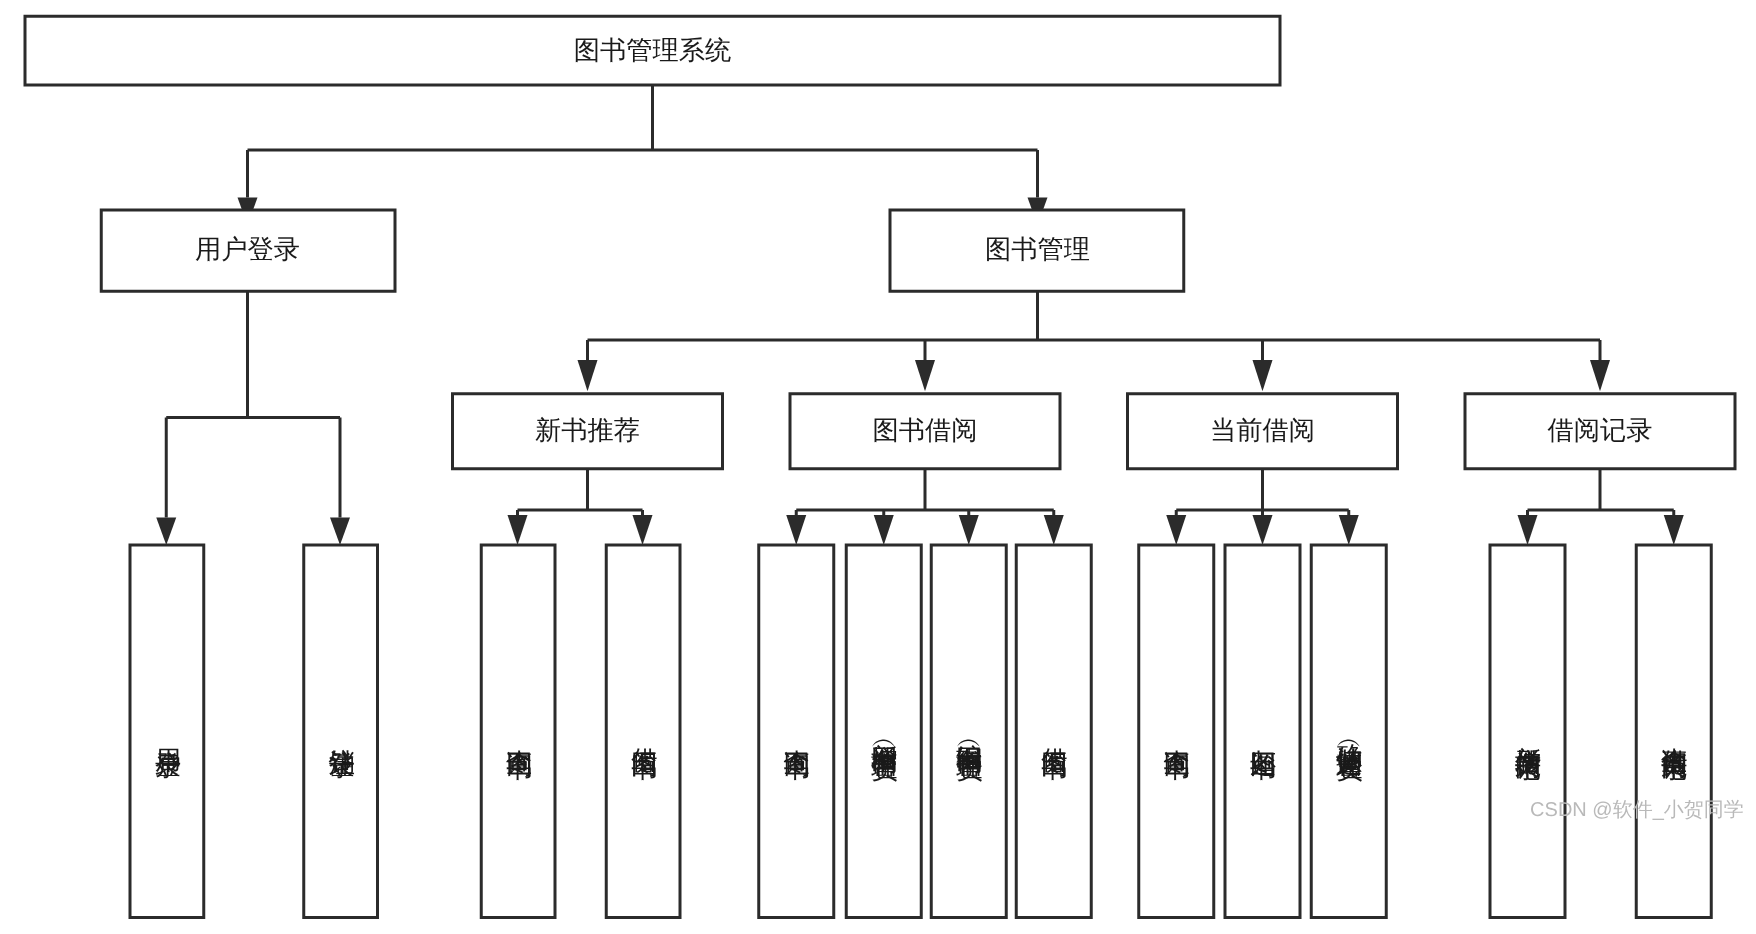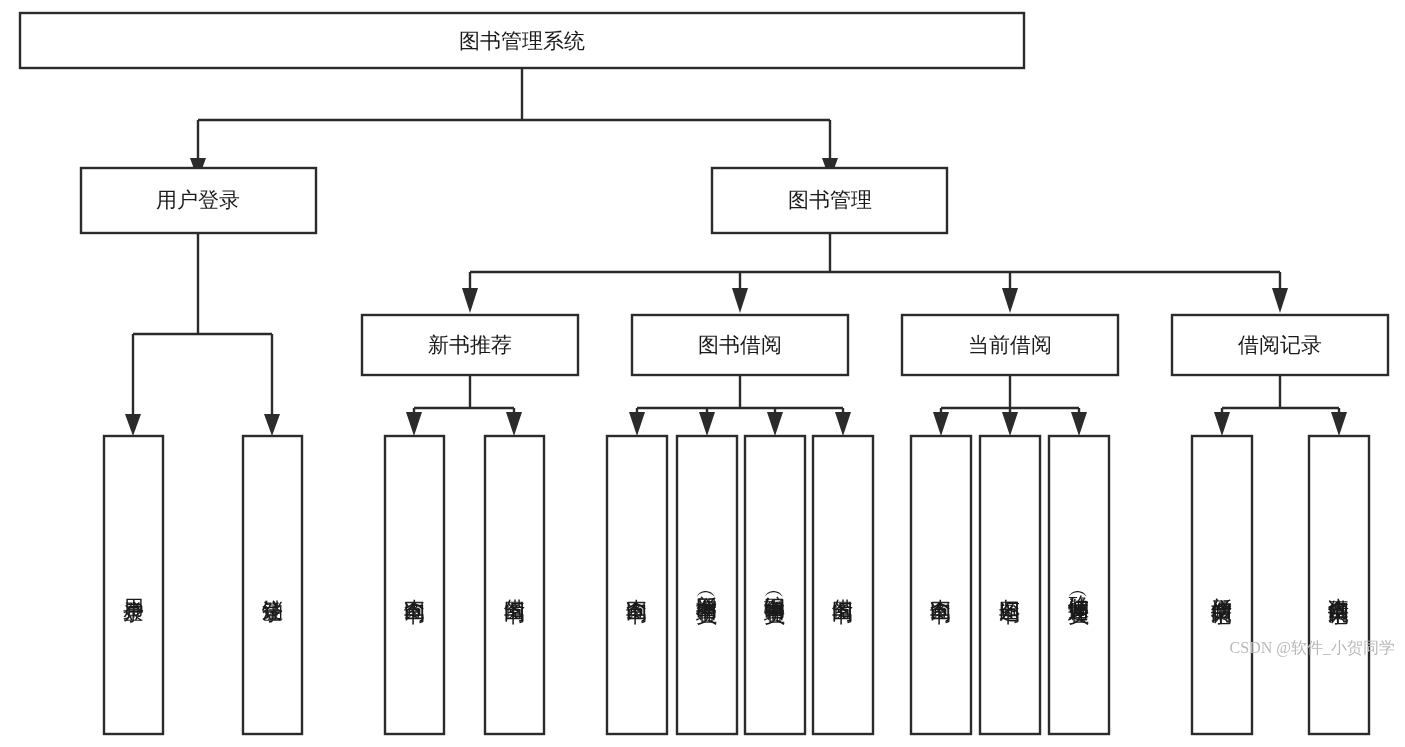--- a/index.html
+++ b/index.html
@@ -56,21 +56,21 @@
     fill: #1a1a1a;
     writing-mode: vertical-rl;
     text-orientation: upright;
     text-anchor: middle;
     letter-spacing: 1.5px;
   }
   .watermark-text {
     position: absolute;
     right: 10px;
     bottom: 6px;
-    font-family: Liberation Serif, serif;
+    font-family: Liberation Sans, sans-serif;
     font-size: 16px;
     color: #b9b9b9;
     white-space: nowrap;
     user-select: none;
   }
 </style>
 </head>
 <body>
 
 <div id="diagram-root">

